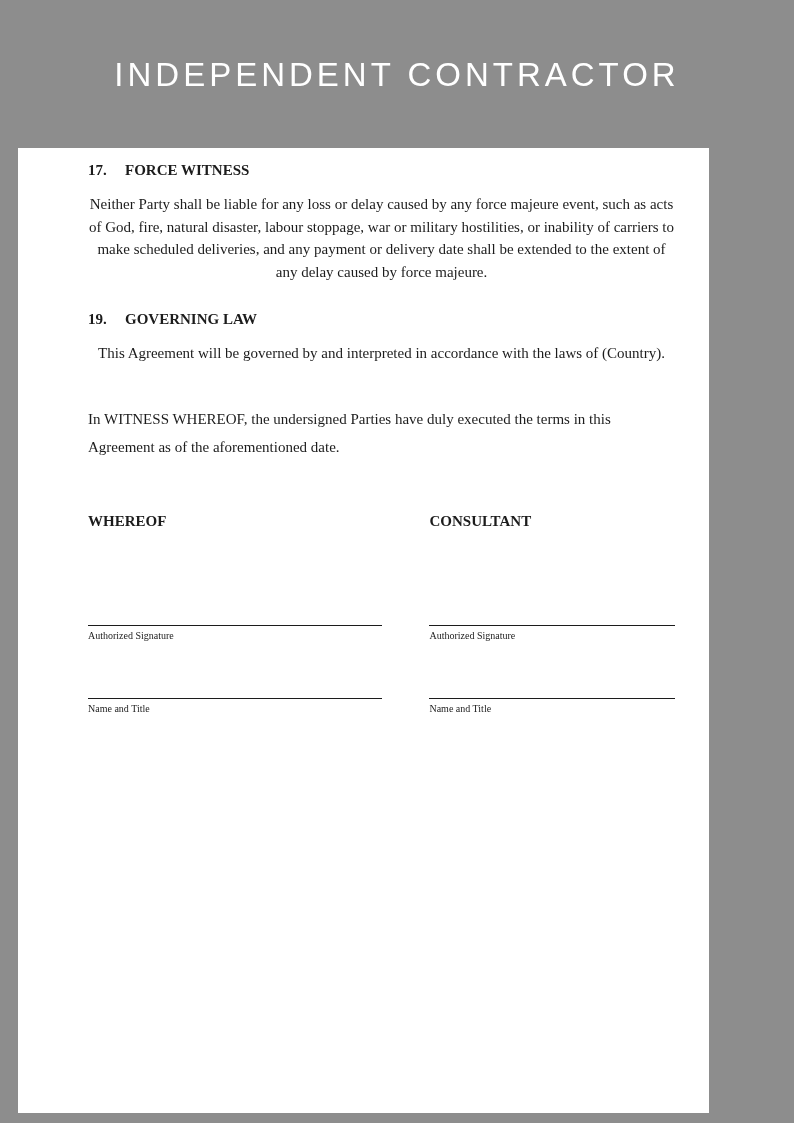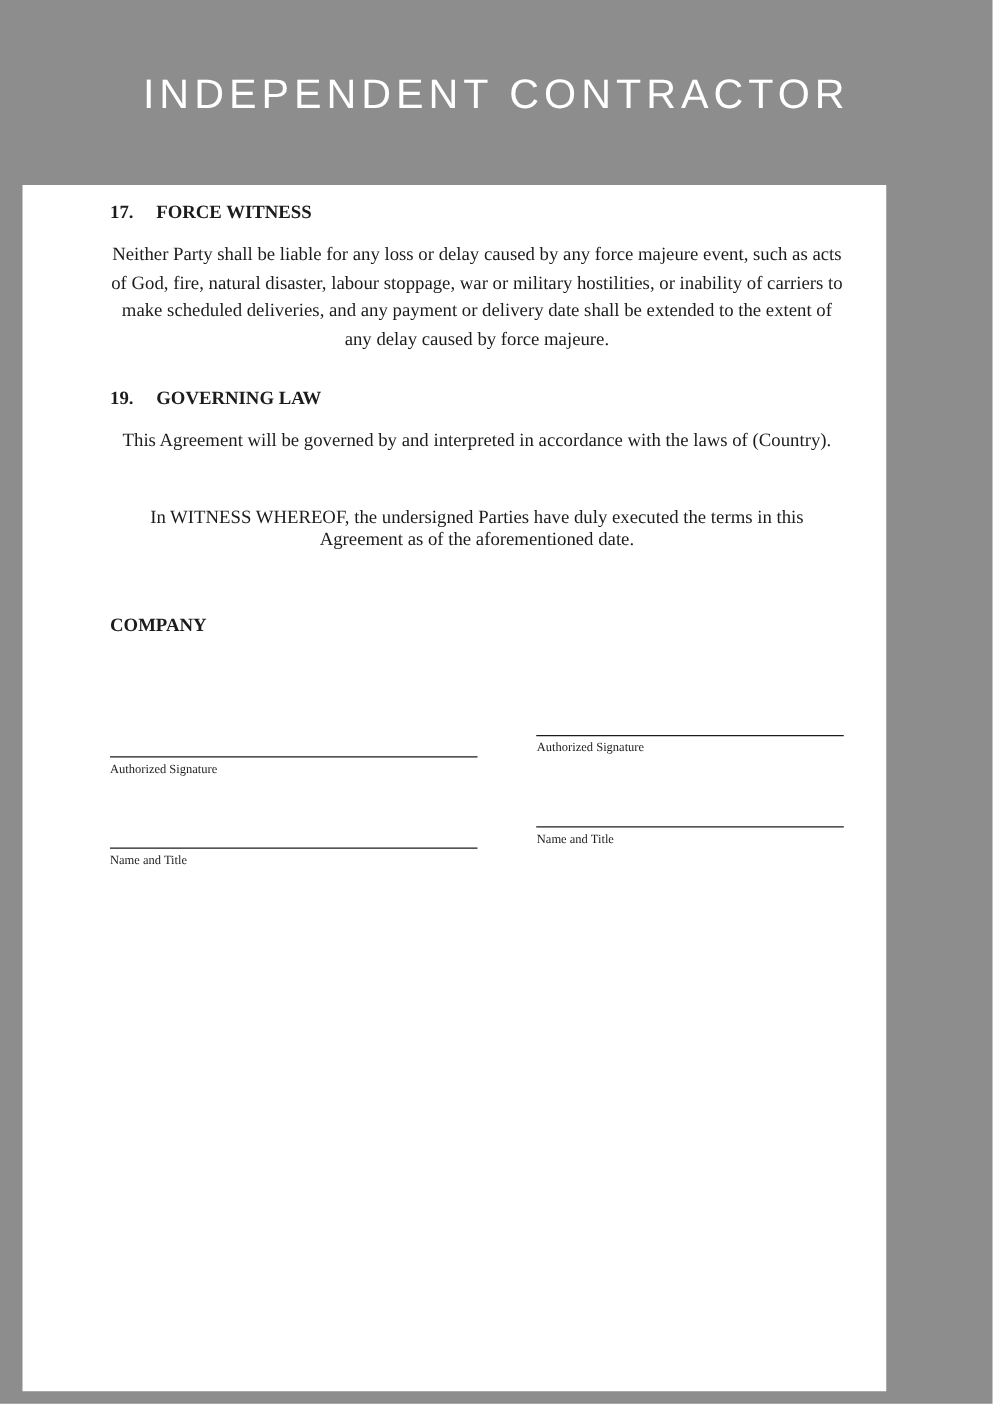--- a/index.html
+++ b/index.html
@@ -53,22 +53,21 @@
   .section-body {
     margin: 14px 0 0 0;
     font-size: 15px;
     line-height: 22.5px;
     text-align: center;
   }
 
   .witness {
     margin: 40px 0 0 0;
     font-size: 15px;
-    line-height: 18px;
-    text-align: center;
+    line-height: 28px;
   }
 
   .sig-row {
     display: flex;
     margin-top: 52px;
   }
   .sig-col-left  { width: 295px; margin-right: 47px; }
   .sig-col-right { width: 246px; }
 
   .party-label {
@@ -107,28 +106,29 @@
     <span class="section-number">19.</span>
     <span>GOVERNING LAW</span>
   </div>
   <p class="section-body">This Agreement will be governed by and interpreted in accordance with the laws of (Country).</p>
 
   <p class="witness">In WITNESS WHEREOF, the undersigned Parties have duly executed the terms in this Agreement as of the aforementioned date.</p>
 
   <div class="sig-row">
 
     <div class="sig-col-left">
-      <div class="party-label">COMPANY</div>
+      <div class="party-label">WHEREOF</div>
       <div class="sig-line"></div>
       <div class="sig-label">Authorized Signature</div>
       <div class="sig-line second"></div>
       <div class="sig-label">Name and Title</div>
     </div>
 
     <div class="sig-col-right">
+      <div class="party-label">CONSULTANT</div>
       <div class="sig-line"></div>
       <div class="sig-label">Authorized Signature</div>
       <div class="sig-line second"></div>
       <div class="sig-label">Name and Title</div>
     </div>
 
   </div>
 
 </main>
 

